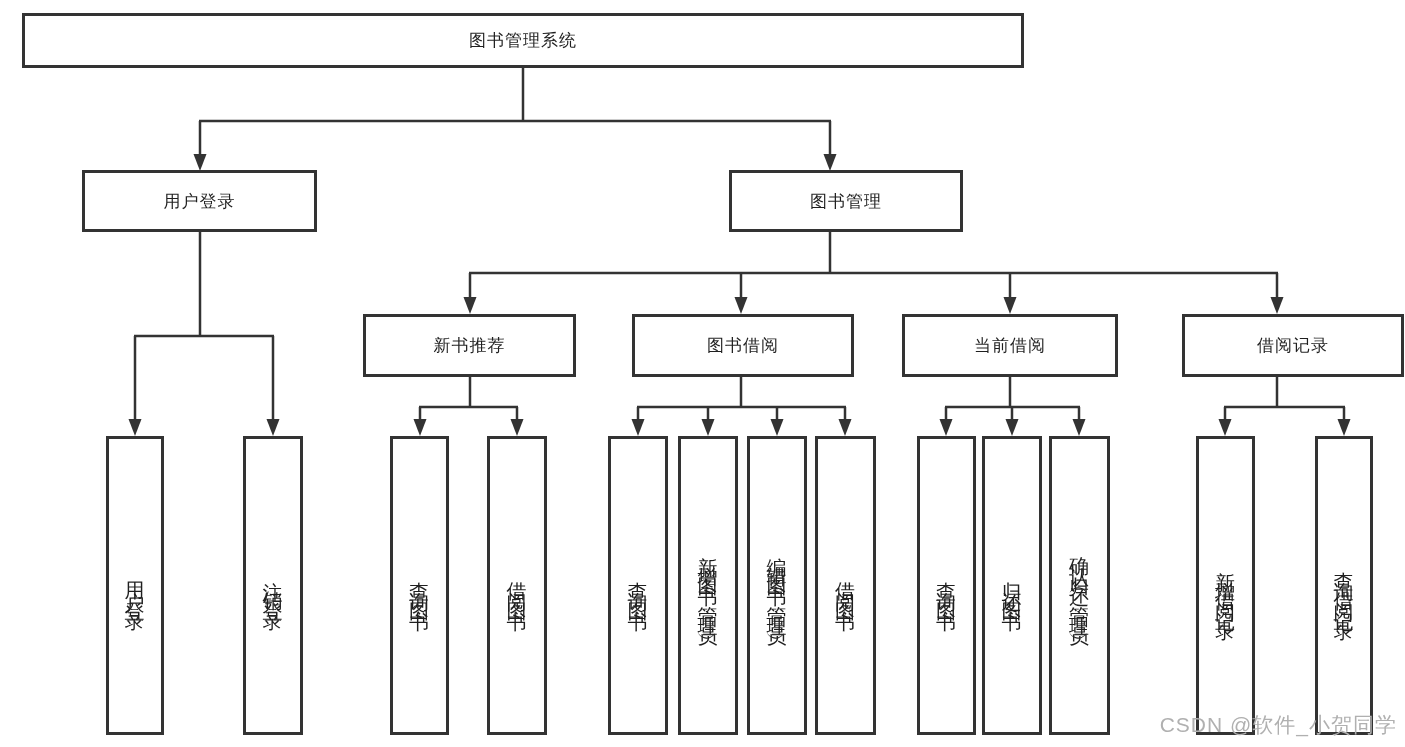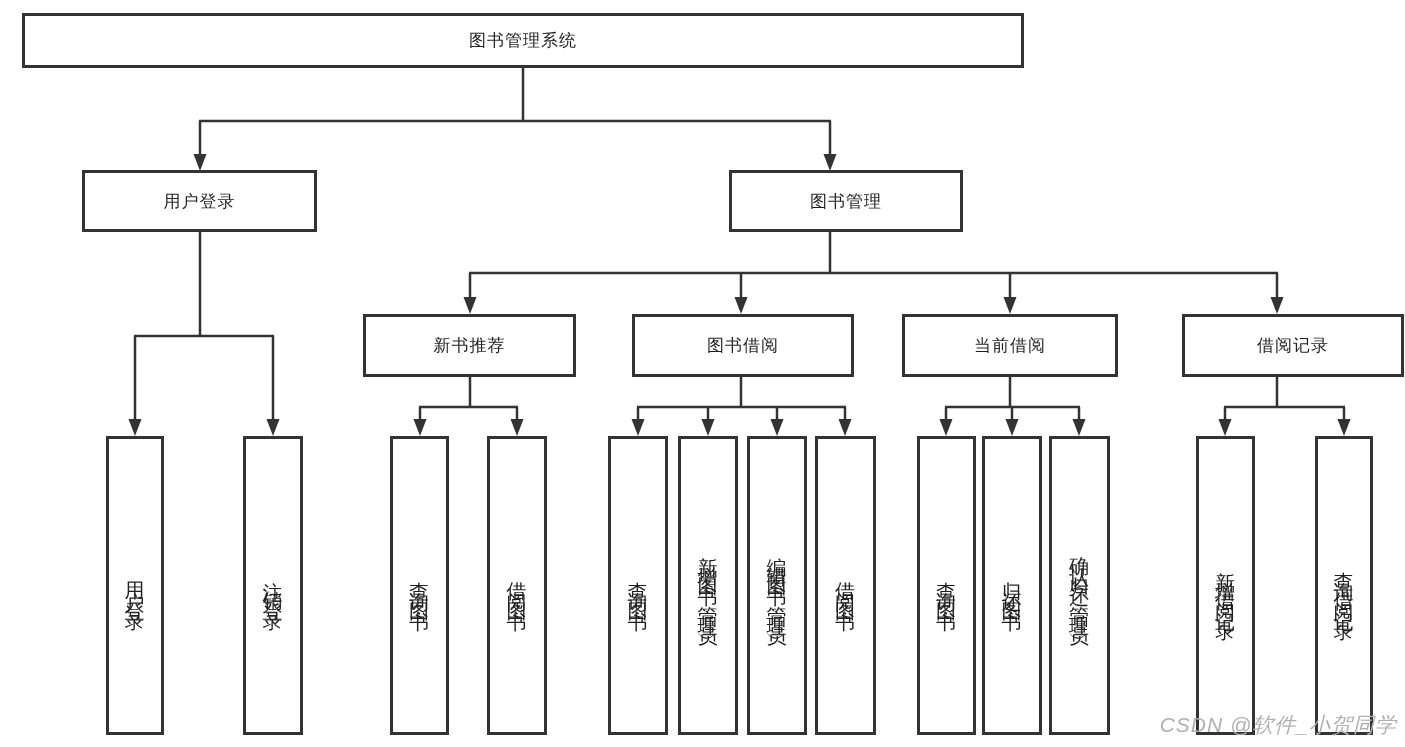--- a/index.html
+++ b/index.html
@@ -85,21 +85,20 @@
 
   .watermark {
     position: absolute;
     right: 8px;
     top: 711px;
     font-size: 21px;
     color: var(--watermark);
     letter-spacing: 1px;
     z-index: 3;
     white-space: nowrap;
-    font-style: italic;
   }
 </style>
 </head>
 <body>
 
 <div class="canvas">
 
   <svg class="connectors" viewBox="0 0 1405 747" xmlns="http://www.w3.org/2000/svg" aria-hidden="true">
 
     <line x1="523" y1="68" x2="523" y2="121"></line>

